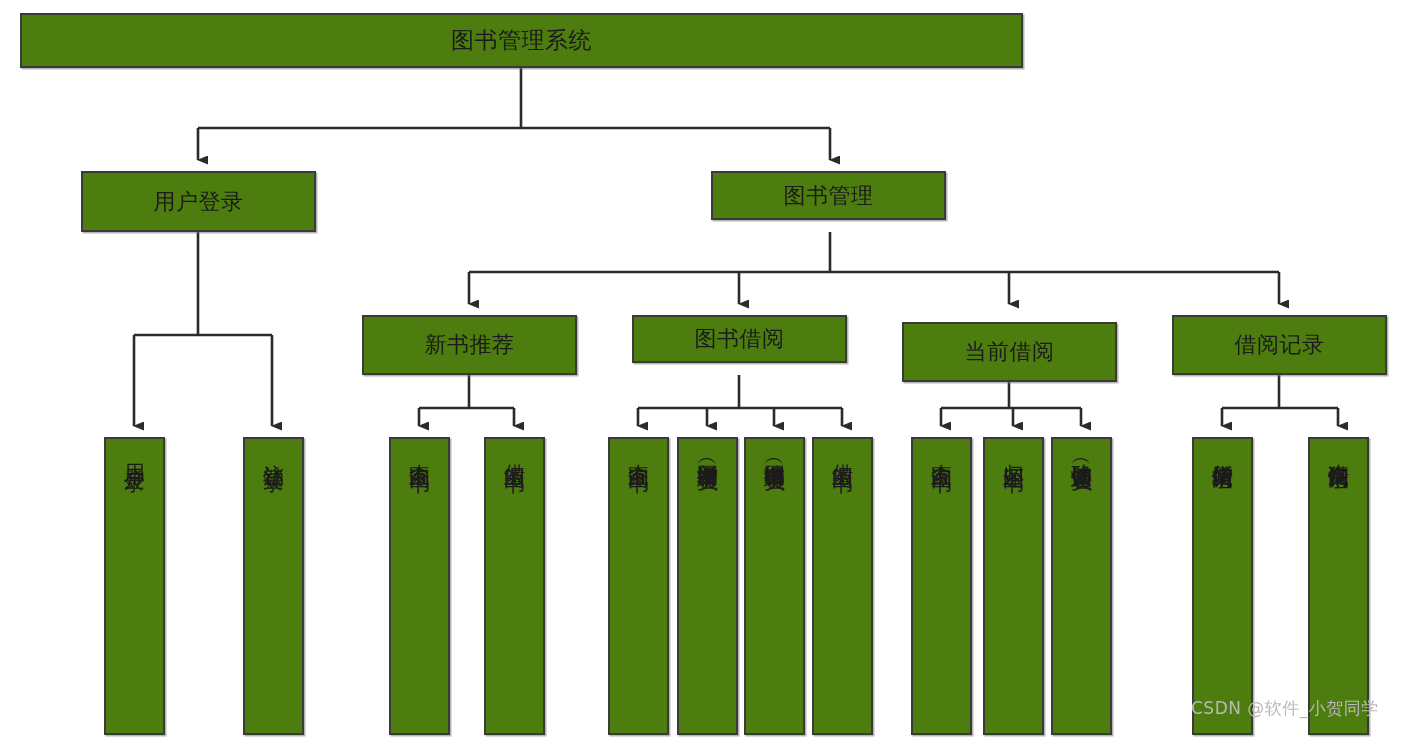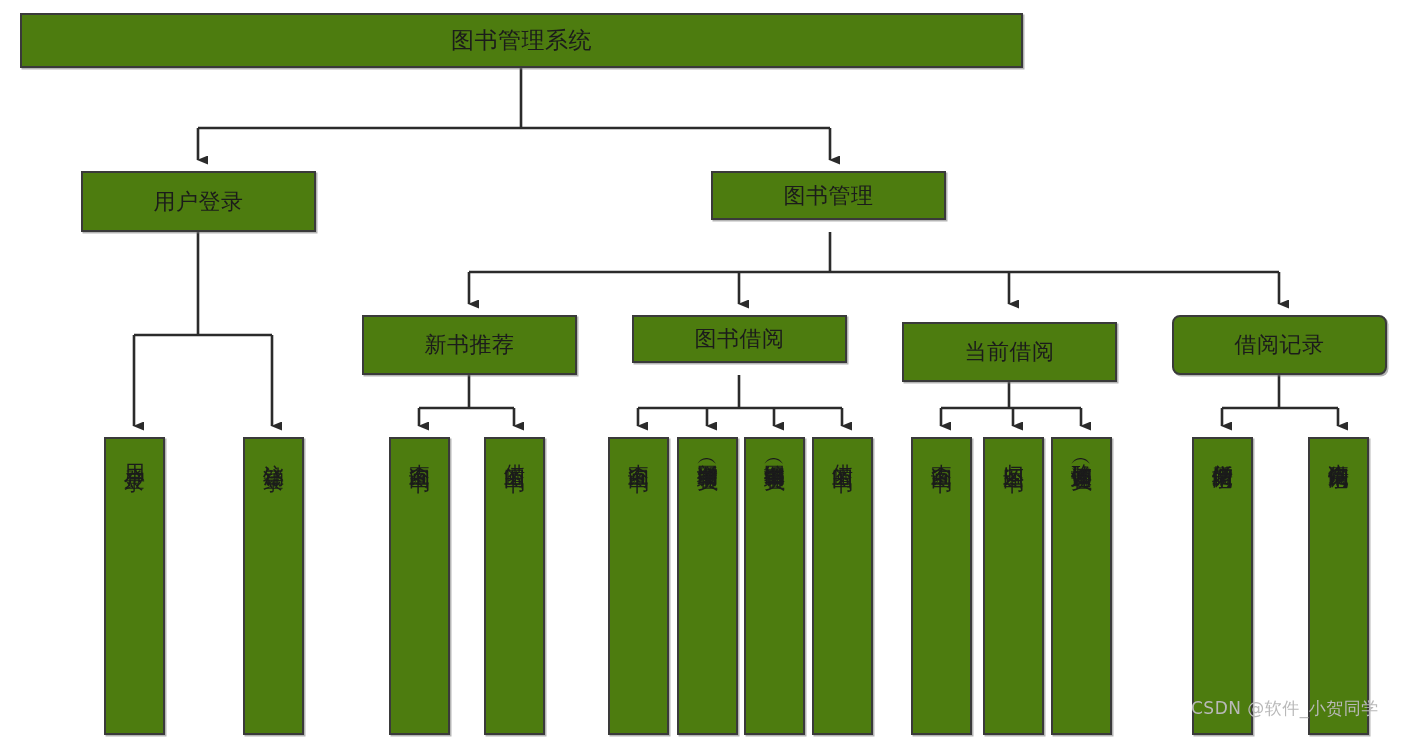--- a/index.html
+++ b/index.html
@@ -144,21 +144,21 @@
 
   <div class="node horiz" style="left: 362px; top: 315px; width: 215px; height: 60px;">
     <span class="node-label">新书推荐</span>
   </div>
   <div class="node horiz" style="left: 632px; top: 315px; width: 215px; height: 48px;">
     <span class="node-label">图书借阅</span>
   </div>
   <div class="node horiz" style="left: 902px; top: 315px; width: 215px; height: 60px; margin-top: 7px;">
     <span class="node-label">当前借阅</span>
   </div>
-  <div class="node horiz" style="left: 1172px; top: 315px; width: 215px; height: 60px; border-radius: 8px;">
+  <div class="node horiz" style="left: 1172px; top: 315px; width: 215px; height: 60px;">
     <span class="node-label">借阅记录</span>
   </div>
 
   <div class="node vert" style="left: 104px; top: 437px; width: 61px; height: 298px;">
     <span class="node-label">用户登录</span>
   </div>
   <div class="node vert" style="left: 243px; top: 437px; width: 61px; height: 298px;">
     <span class="node-label">注销登录</span>
   </div>
   <div class="node vert" style="left: 389px; top: 437px; width: 61px; height: 298px;">

